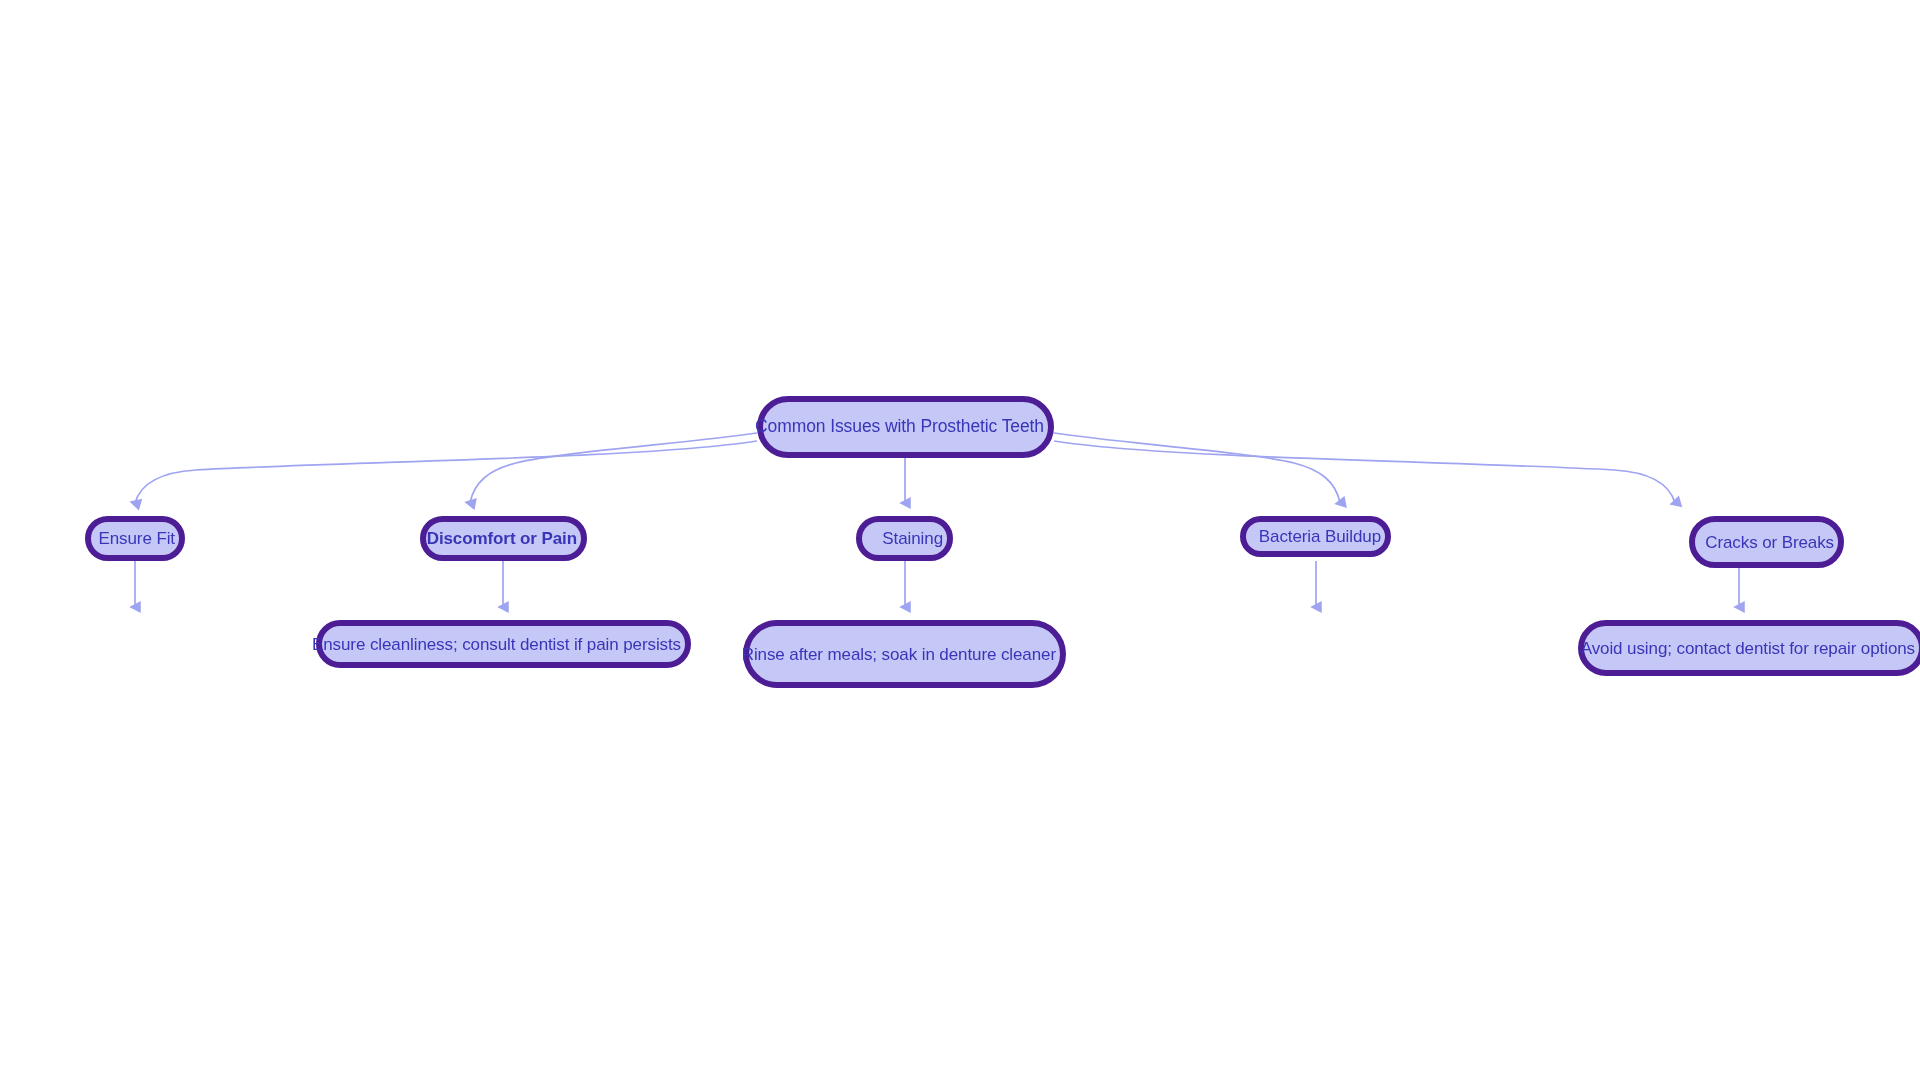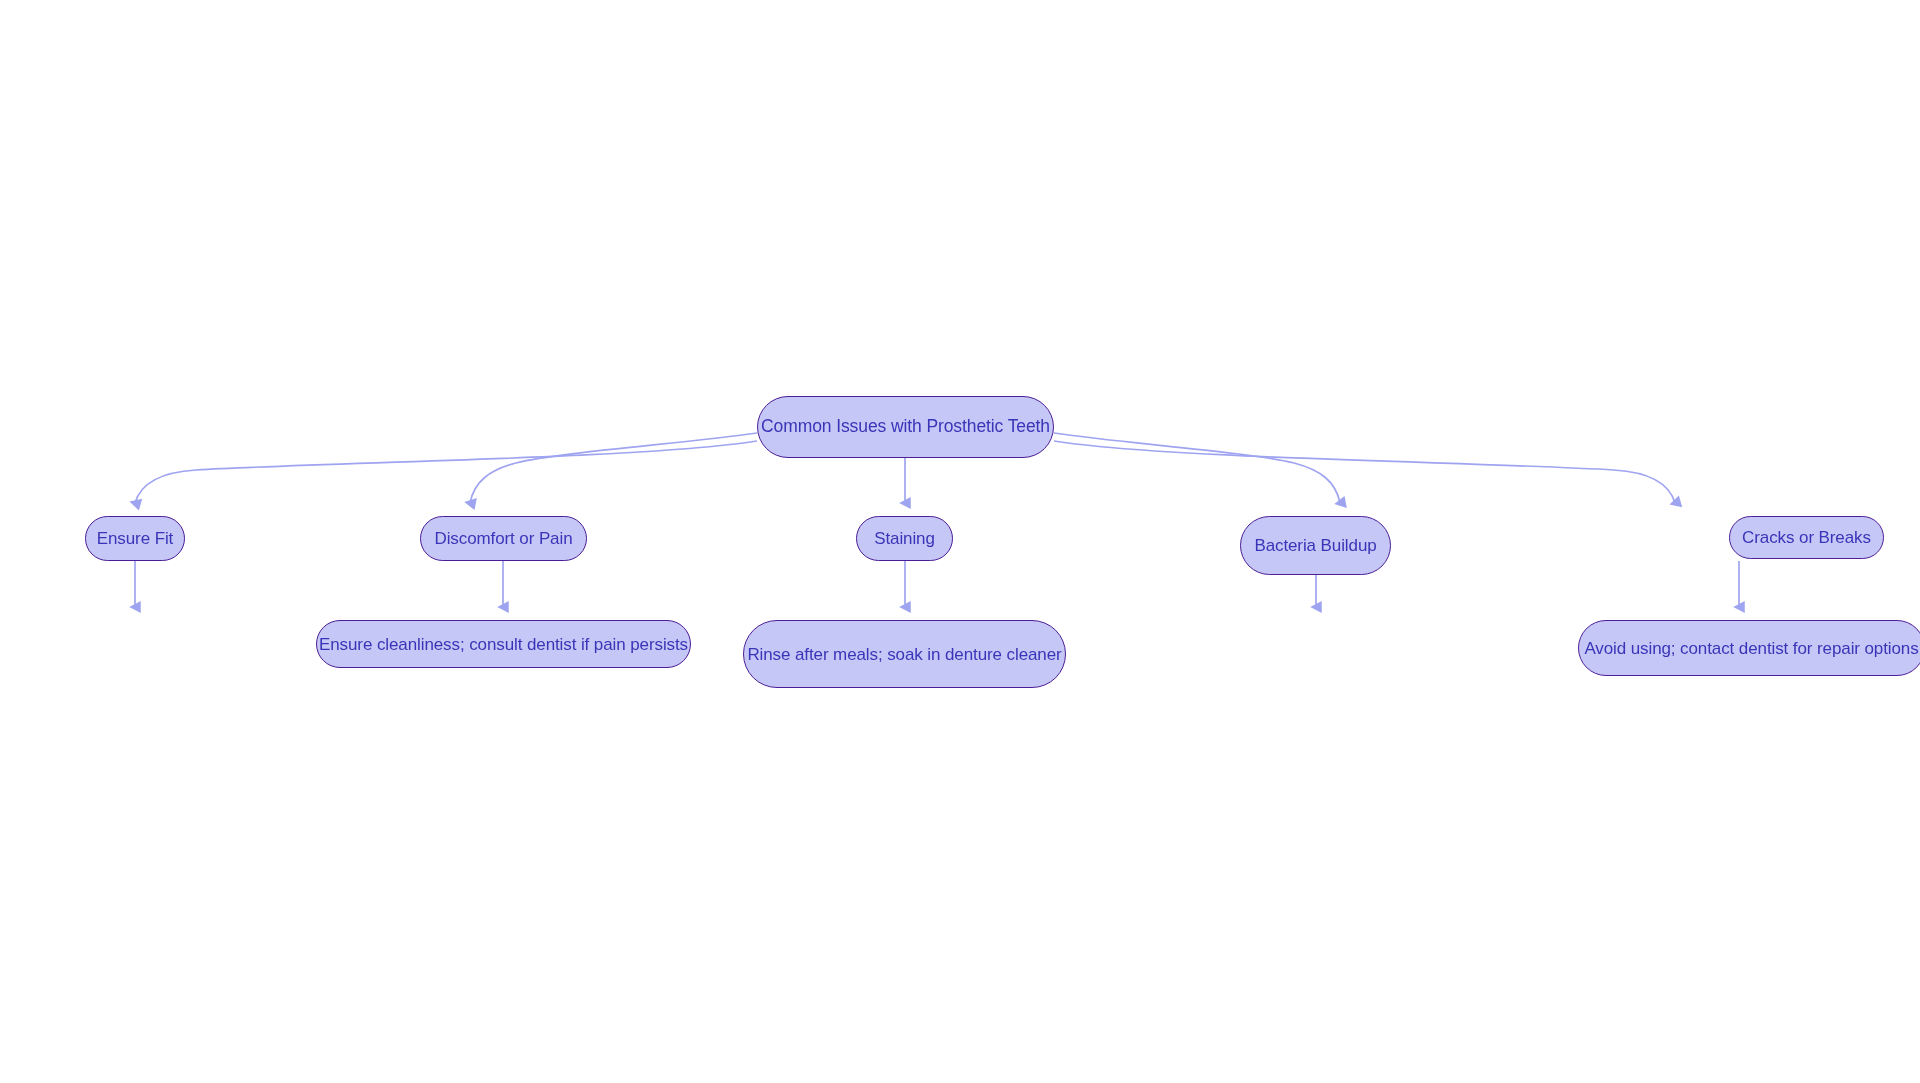--- a/index.html
+++ b/index.html
@@ -26,23 +26,23 @@
     top: 0;
     width: 1920px;
     height: 1083px;
     pointer-events: none;
   }
   .flow-node {
     position: absolute;
     box-sizing: border-box;
     display: flex;
     align-items: center;
-    justify-content: center;
+    justify-content: flex-end;
     background: #c5c8f7;
-    border: 1px solid #4c1d95;
+    border: 6px solid #4c1d95;
     border-radius: 999px;
     color: #3a35b8;
     font-family: "Liberation Sans", sans-serif;
     font-size: 17px;
     font-weight: 400;
     letter-spacing: -0.1px;
     white-space: nowrap;
     line-height: 1;
   }
   .flow-node .node-label {
@@ -81,33 +81,33 @@
   </svg>
 
   <div class="flow-node node-root" style="left:757px; top:396px; width:297px; height:62px;">
     <span class="node-label">Common Issues with Prosthetic Teeth</span>
   </div>
 
   <div class="flow-node node-issue" style="left:85px; top:516px; width:100px; height:45px;">
     <span class="node-label">Ensure Fit</span>
   </div>
 
-  <div class="flow-node node-issue" style="left:420px; top:516px; width:167px; height:45px;">
+  <div class="flow-node node-issue" style="left:420px; top:516px; width:167px; height:45px;font-weight:bold;">
     <span class="node-label">Discomfort or Pain</span>
   </div>
 
   <div class="flow-node node-issue" style="left:856px; top:516px; width:97px; height:45px;">
     <span class="node-label">Staining</span>
   </div>
 
-  <div class="flow-node node-issue" style="left:1240px; top:516px; width:151px; height:59px;">
+  <div class="flow-node node-issue" style="left:1240px; top:516px; width:151px; height:41px;">
     <span class="node-label">Bacteria Buildup</span>
   </div>
 
-  <div class="flow-node node-issue" style="left:1729px; top:516px; width:155px; height:43px;">
+  <div class="flow-node node-issue" style="left:1689px; top:516px; width:155px; height:52px;">
     <span class="node-label">Cracks or Breaks</span>
   </div>
 
 
   <div class="flow-node node-remedy" style="left:316px; top:620px; width:375px; height:48px;">
     <span class="node-label">Ensure cleanliness; consult dentist if pain persists</span>
   </div>
 
   <div class="flow-node node-remedy" style="left:743px; top:620px; width:323px; height:68px;">
     <span class="node-label">Rinse after meals; soak in denture cleaner</span>

